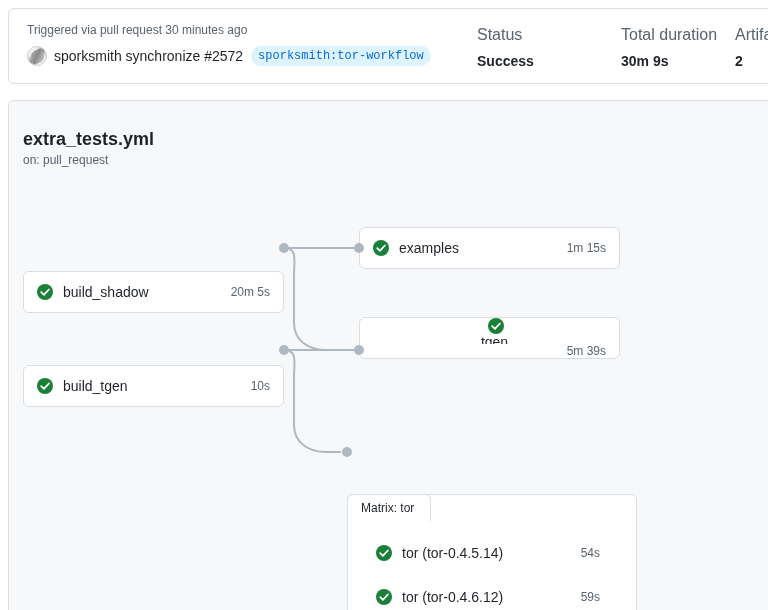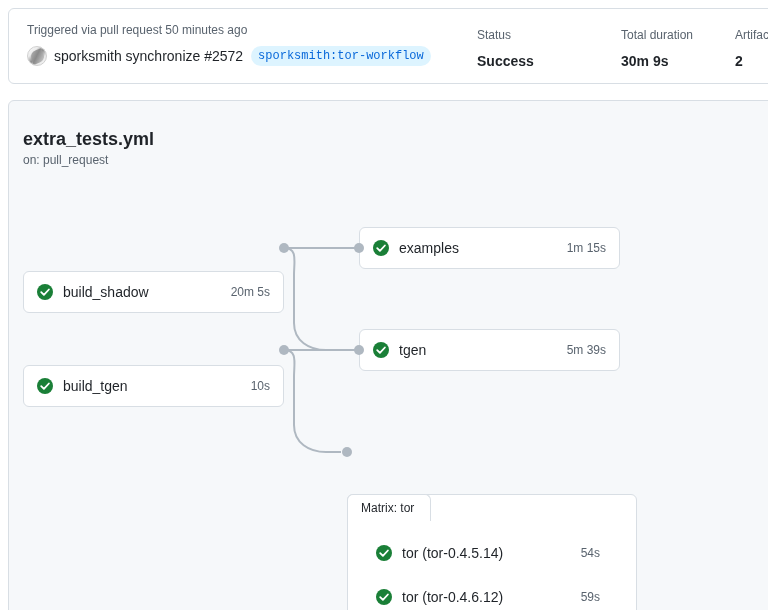--- a/index.html
+++ b/index.html
@@ -84,21 +84,21 @@
     border-radius: 10px;
     display: inline-block;
     vertical-align: 1px;
   }
 
   .stat {
     position: absolute;
     top: 18px;
   }
   .stat-label {
-    font-size: 12px;
+    font-size: 16px;
     color: #59636e;
     line-height: 16px;
     white-space: nowrap;
   }
   .stat-value {
     font-size: 14px;
     font-weight: bold;
     color: #1f2328;
     line-height: 20px;
     margin-top: 8px;
@@ -242,21 +242,21 @@
   .matrix-row .check { margin-left: 28px; flex: none; }
   .matrix-row .node-label { margin-left: 10px; }
   .matrix-row .node-time { margin-right: 38px; }
 </style>
 </head>
 <body>
 
 <div class="summary-panel">
 
   <div class="summary-left">
-    <div class="trigger-line">Triggered via pull request 50 minutes ago</div>
+    <div class="trigger-line">Triggered via pull request 30 minutes ago</div>
 
     <div class="actor-line">
       <span class="avatar"></span>
       <span class="actor-text">sporksmith synchronize #2572</span>
       <span class="branch-badge">sporksmith:tor-workflow</span>
     </div>
   </div>
 
   <div class="stat stat-status">
     <div class="stat-label">Status</div>
@@ -321,21 +321,21 @@
       <svg width="16" height="16" viewBox="0 0 16 16">
         <circle cx="8" cy="8" r="8" fill="#1a7f37"></circle>
         <path d="M4.2 8.2 L6.9 10.9 L11.9 5.5" fill="none" stroke="#ffffff" stroke-width="1.8" stroke-linecap="round" stroke-linejoin="round"></path>
       </svg>
     </span>
     <span class="node-label">build_tgen</span>
     <span class="node-time">10s</span>
   </div>
   <span class="dot" style="left:270px; top:244px;"></span>
 
-  <div class="node" style="left:350px; top:228px; width:261px;">
+  <div class="node" style="left:350px; top:216px; width:261px;flex-direction:column;">
     <span class="check">
       <svg width="16" height="16" viewBox="0 0 16 16">
         <circle cx="8" cy="8" r="8" fill="#1a7f37"></circle>
         <path d="M4.2 8.2 L6.9 10.9 L11.9 5.5" fill="none" stroke="#ffffff" stroke-width="1.8" stroke-linecap="round" stroke-linejoin="round"></path>
       </svg>
     </span>
     <span class="node-label">tgen</span>
     <span class="node-time">5m 39s</span>
   </div>
   <span class="dot" style="left:345px; top:244px;"></span>

